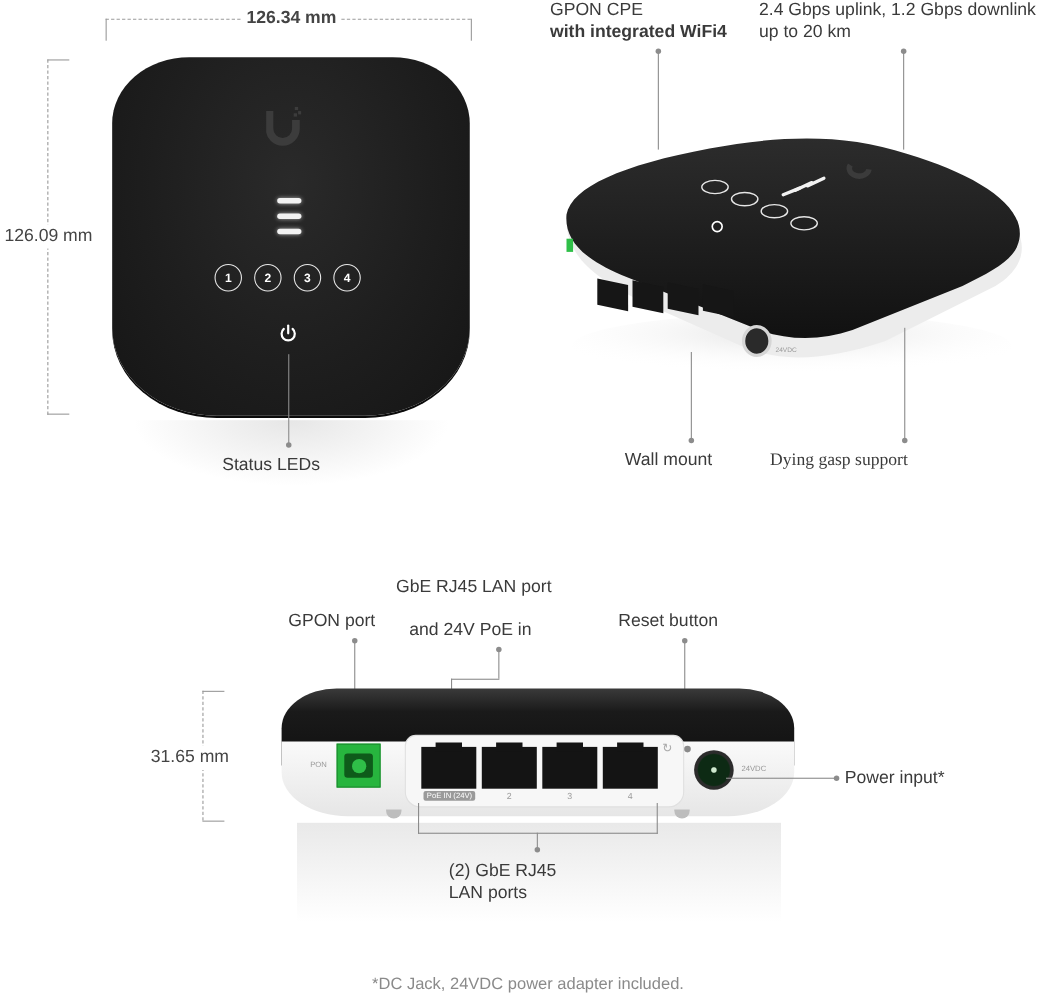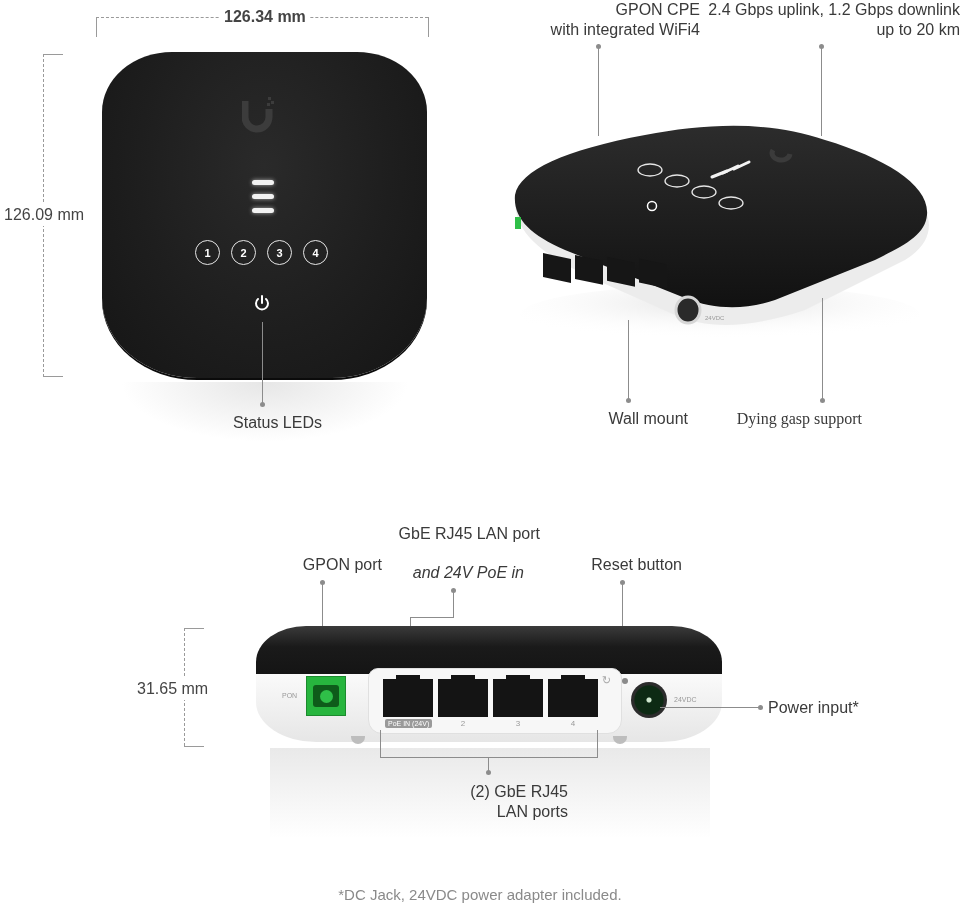--- a/index.html
+++ b/index.html
@@ -1,19 +1,19 @@
 <!DOCTYPE html>
 <html><head>
 <meta charset="utf-8">
 <style>
   html, body { margin: 0; padding: 0; background: #ffffff; }
   body { width: 960px; height: 910px; position: relative; overflow: hidden;
          font-family: "Liberation Sans", "DejaVu Sans", sans-serif; color: #333333; }
   .abs { position: absolute; }
-  .label { position: absolute; font-size: 16px; line-height: 20px; color: #3a3a3a; text-align: right; white-space: nowrap; }
+  .label { position: absolute; font-size: 16px; line-height: 20px; color: #3a3a3a; text-align: left; white-space: nowrap; }
   .dim-label { position: absolute; font-size: 16px; color: #444; white-space: nowrap; background: #fff; }
   .dash-h { position: absolute; height: 0; border-top: 1px dashed #9a9a9a; }
   .dash-v { position: absolute; width: 0; border-left: 1px dashed #9a9a9a; }
   .tick-v { position: absolute; width: 1px; background: #9a9a9a; }
   .tick-h { position: absolute; height: 1px; background: #9a9a9a; }
   .line-v { position: absolute; width: 1px; background: #8c8c8c; }
   .line-h { position: absolute; height: 1px; background: #8c8c8c; }
   .dot { position: absolute; width: 5px; height: 5px; border-radius: 50%; background: #8c8c8c; }
 
   
@@ -99,21 +99,21 @@
     <path d="M5 5 A6 6 0 1 0 13 5" stroke="#fff" stroke-width="2" fill="none" stroke-linecap="round"></path>
     <line x1="9" y1="2" x2="9" y2="9" stroke="#fff" stroke-width="2" stroke-linecap="round"></line>
   </svg>
 </div>
 
 <div class="line-v" style="left:262px; top:322px; height:82px;"></div>
 <div class="dot" style="left:260px; top:402px;"></div>
 <div class="label" style="left:202px; top:413px; width:120px;">Status LEDs</div>
 
 <div class="label" style="left:500px; top:0px; width:200px;">GPON  CPE</div>
-<div class="label" style="left:500px; top:20px; width:200px;">with integrated WiFi4</div>
+<div class="label" style="left:500px; top:20px; width:200px;font-weight:bold;">with integrated WiFi4</div>
 <div class="dot" style="left:596px; top:44px;"></div>
 <div class="line-v" style="left:598px; top:46px; height:90px;"></div>
 
 <div class="label" style="left:690px; top:0px; width:270px;">2.4 Gbps uplink, 1.2 Gbps downlink</div>
 <div class="label" style="left:690px; top:20px; width:270px;">up to 20 km</div>
 <div class="dot" style="left:819px; top:44px;"></div>
 <div class="line-v" style="left:821px; top:46px; height:90px;"></div>
 
 <svg class="abs persp-wrap" viewBox="0 0 430 240">
   <defs>
@@ -164,21 +164,21 @@
 
 <div class="line-v" style="left:822px; top:298px; height:102px;"></div>
 <div class="dot" style="left:820px; top:398px;"></div>
 <div class="label" style="left:700px; top:409px; width:162px;font-family:Liberation Serif, serif;">Dying gasp support</div>
 
 <div class="label" style="left:262px; top:555px; width:120px;">GPON port</div>
 <div class="dot" style="left:320px; top:580px;"></div>
 <div class="line-v" style="left:322px; top:582px; height:86px;"></div>
 
 <div class="label" style="left:360px; top:524px; width:180px;">GbE RJ45 LAN port</div>
-<div class="label" style="left:344px; top:563px; width:180px;font-style:italic;">and 24V PoE in</div>
+<div class="label" style="left:372px; top:563px; width:180px;">and 24V PoE in</div>
 <div class="dot" style="left:451px; top:588px;"></div>
 <div class="line-v" style="left:453px; top:590px; height:27px;"></div>
 <div class="line-h" style="left:410px; top:617px; width:44px;"></div>
 <div class="line-v" style="left:410px; top:617px; height:58px;"></div>
 
 <div class="label" style="left:562px; top:555px; width:120px;">Reset button</div>
 <div class="dot" style="left:620px; top:580px;"></div>
 <div class="line-v" style="left:622px; top:582px; height:94px;"></div>
 
 <div class="dash-v" style="left:184px; top:628px; height:118px;"></div>

